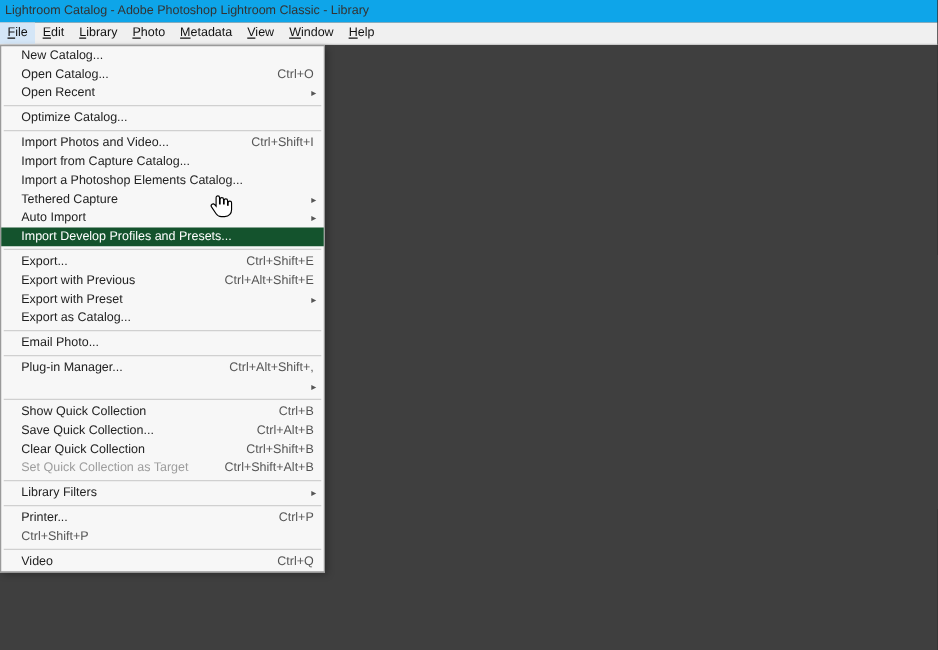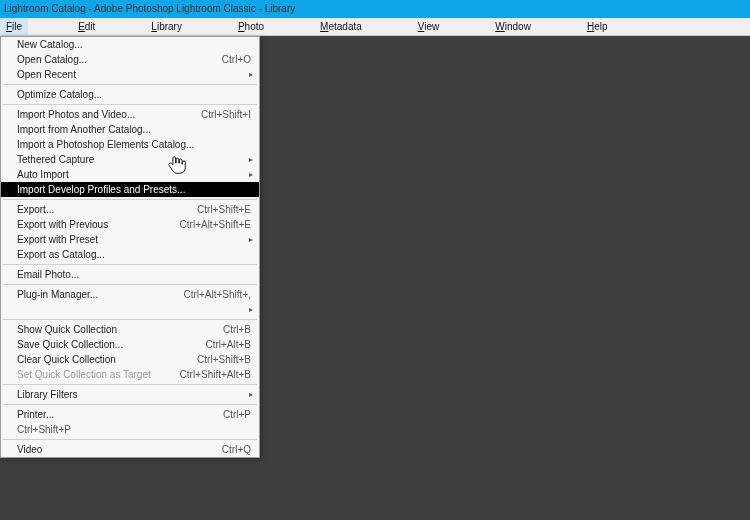--- a/index.html
+++ b/index.html
@@ -1,28 +1,28 @@
 <!DOCTYPE html>
 <html><head>
   <meta charset="utf-8">
   <style>
     * { margin:0; padding:0; box-sizing:border-box; font-family:"Segoe UI",Tahoma,sans-serif; user-select:none; }
     body { width:750px; height:520px; background:#2a2a2a; overflow:hidden; position:relative; }
     
     .titlebar { height:18px; background:#0ea5e9; color:#333; font-size:10px; line-height:18px; padding-left:4px; }
     
-    .menubar { height:18px; background:#f0f0f0; display:flex; font-size:10px; color:#111; border-bottom:1px solid #ccc;gap:44px; }
+    .menubar { height:18px; background:#f0f0f0; display:flex; font-size:10px; color:#111; border-bottom:1px solid #ccc; }
     .menubar .mitem { padding:0 6px; line-height:18px; cursor:default; }
     .menubar .mitem.active { background:#d4e6f7; }
     .menubar .mitem u { text-decoration:underline; }
     
     .dropdown { position:absolute; top:36px; left:0; width:260px; background:#f7f7f7; border:1px solid #9a9a9a; box-shadow:2px 2px 6px rgba(0,0,0,.3); z-index:50; }
     .dropdown .row { height:15px; font-size:10px; color:#222; display:flex; align-items:center; padding:0 8px 0 16px; position:relative; }
     .dropdown .row.disabled { color:#9d9d9d; }
-    .dropdown .row.highlight { background:#000000; color:#fff; }
+    .dropdown .row.highlight { background:#14532d; color:#fff; }
     .dropdown .sep { height:1px; background:#d0d0d0; margin:2px 2px; }
     .dropdown .row .lbl { flex:1; white-space:nowrap; overflow:hidden; }
     .dropdown .row .sc  { color:#555; font-size:10px; }
     .dropdown .row .sub { position:absolute; right:6px; font-size:8px; color:#555; }
     
     .rightmods { position:absolute; top:36px; right:0; height:32px; display:flex; align-items:center; gap:16px; padding-right:12px; color:#ddd; font-size:13px; font-family:Georgia,serif; }
     .rightmods span:last-child { color:#888; }
     
     .filterstrip { position:absolute; top:66px; left:235px; right:0; height:14px; background:#1e1e1e; display:flex; align-items:center; gap:14px; padding-left:190px; color:#888; font-size:9px; }
     .filterstrip span { cursor:pointer; }
@@ -104,21 +104,21 @@
     <div class="sep"></div>
     <div class="row">
       <span class="lbl">Optimize Catalog...</span>
     </div>
     <div class="sep"></div>
     <div class="row">
       <span class="lbl">Import Photos and Video...</span>
       <span class="sc">Ctrl+Shift+I</span>
     </div>
     <div class="row">
-      <span class="lbl">Import from Another Catalog...</span>
+      <span class="lbl">Import from Capture Catalog...</span>
     </div>
     <div class="row">
       <span class="lbl">Import a Photoshop Elements Catalog...</span>
     </div>
     <div class="row">
       <span class="lbl">Tethered Capture</span>
       <span class="sub">▸</span>
     </div>
     <div class="row">
       <span class="lbl">Auto Import</span>

